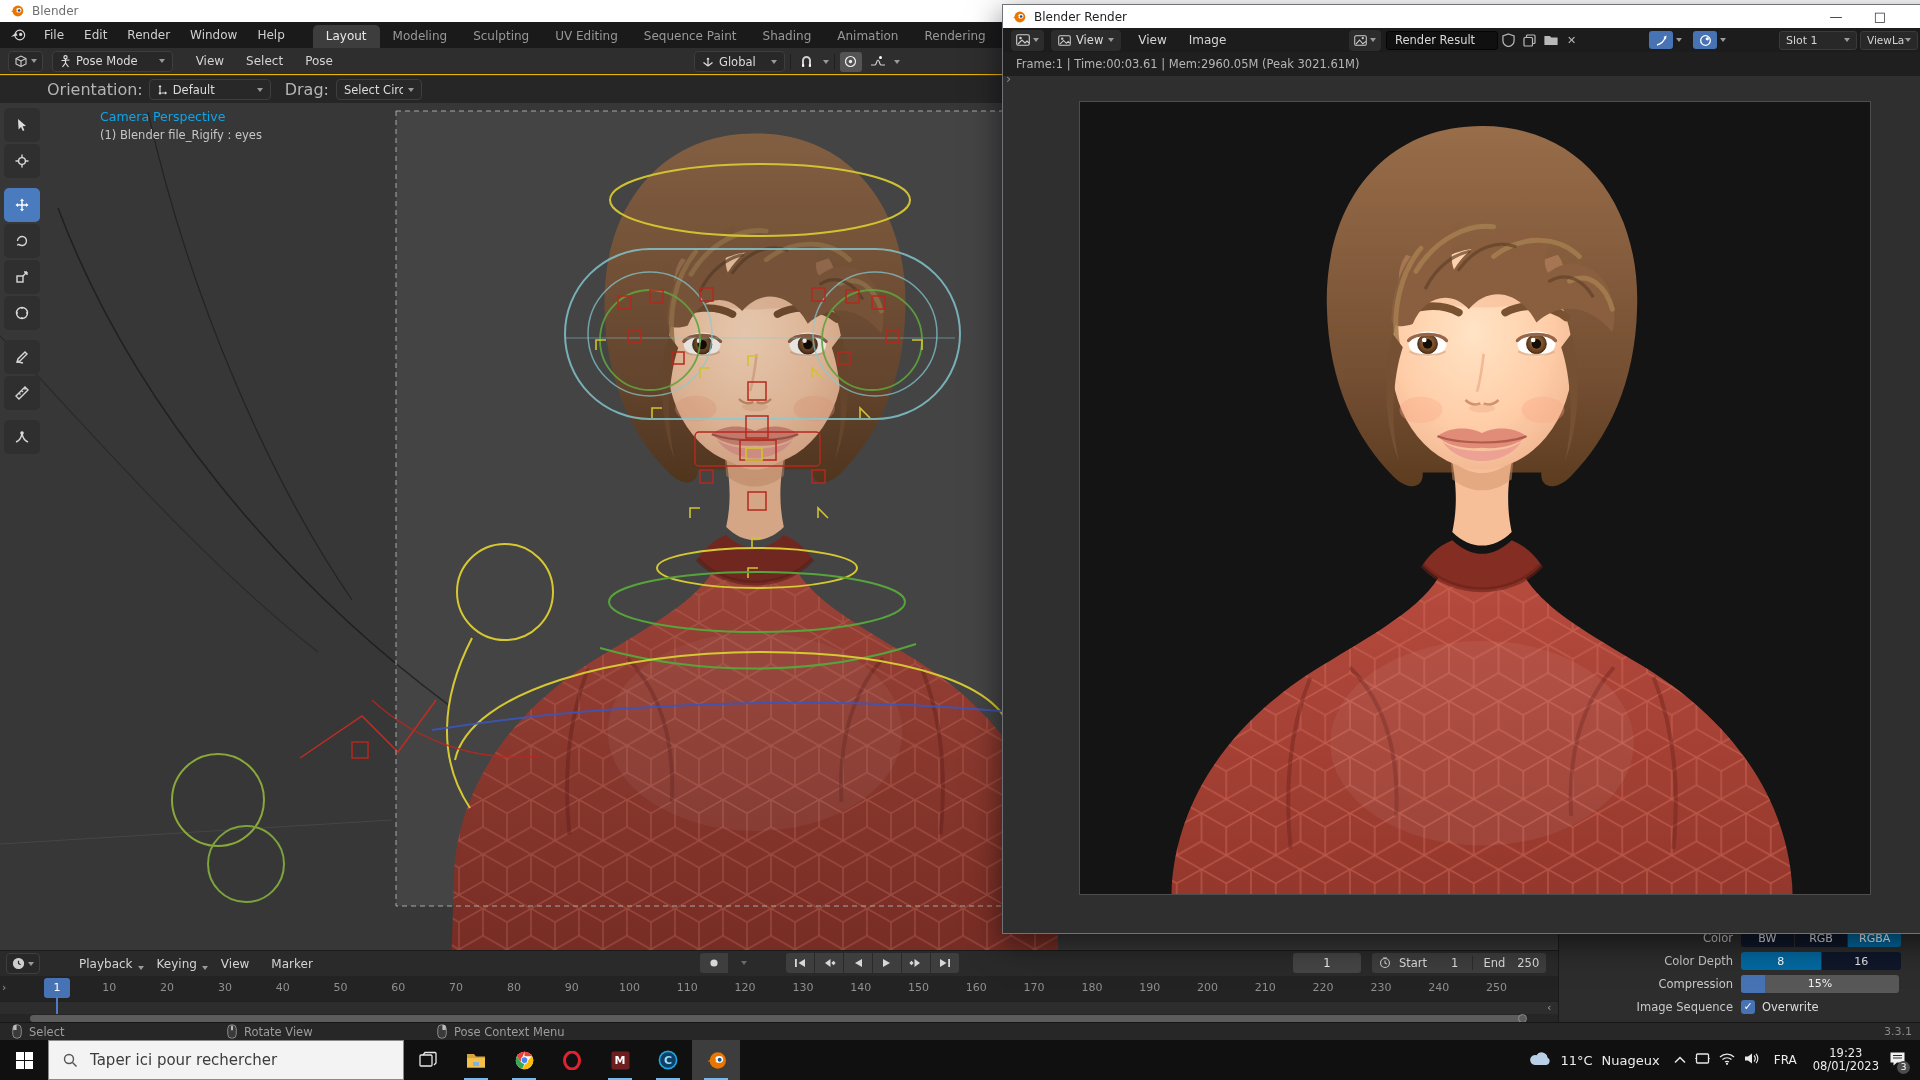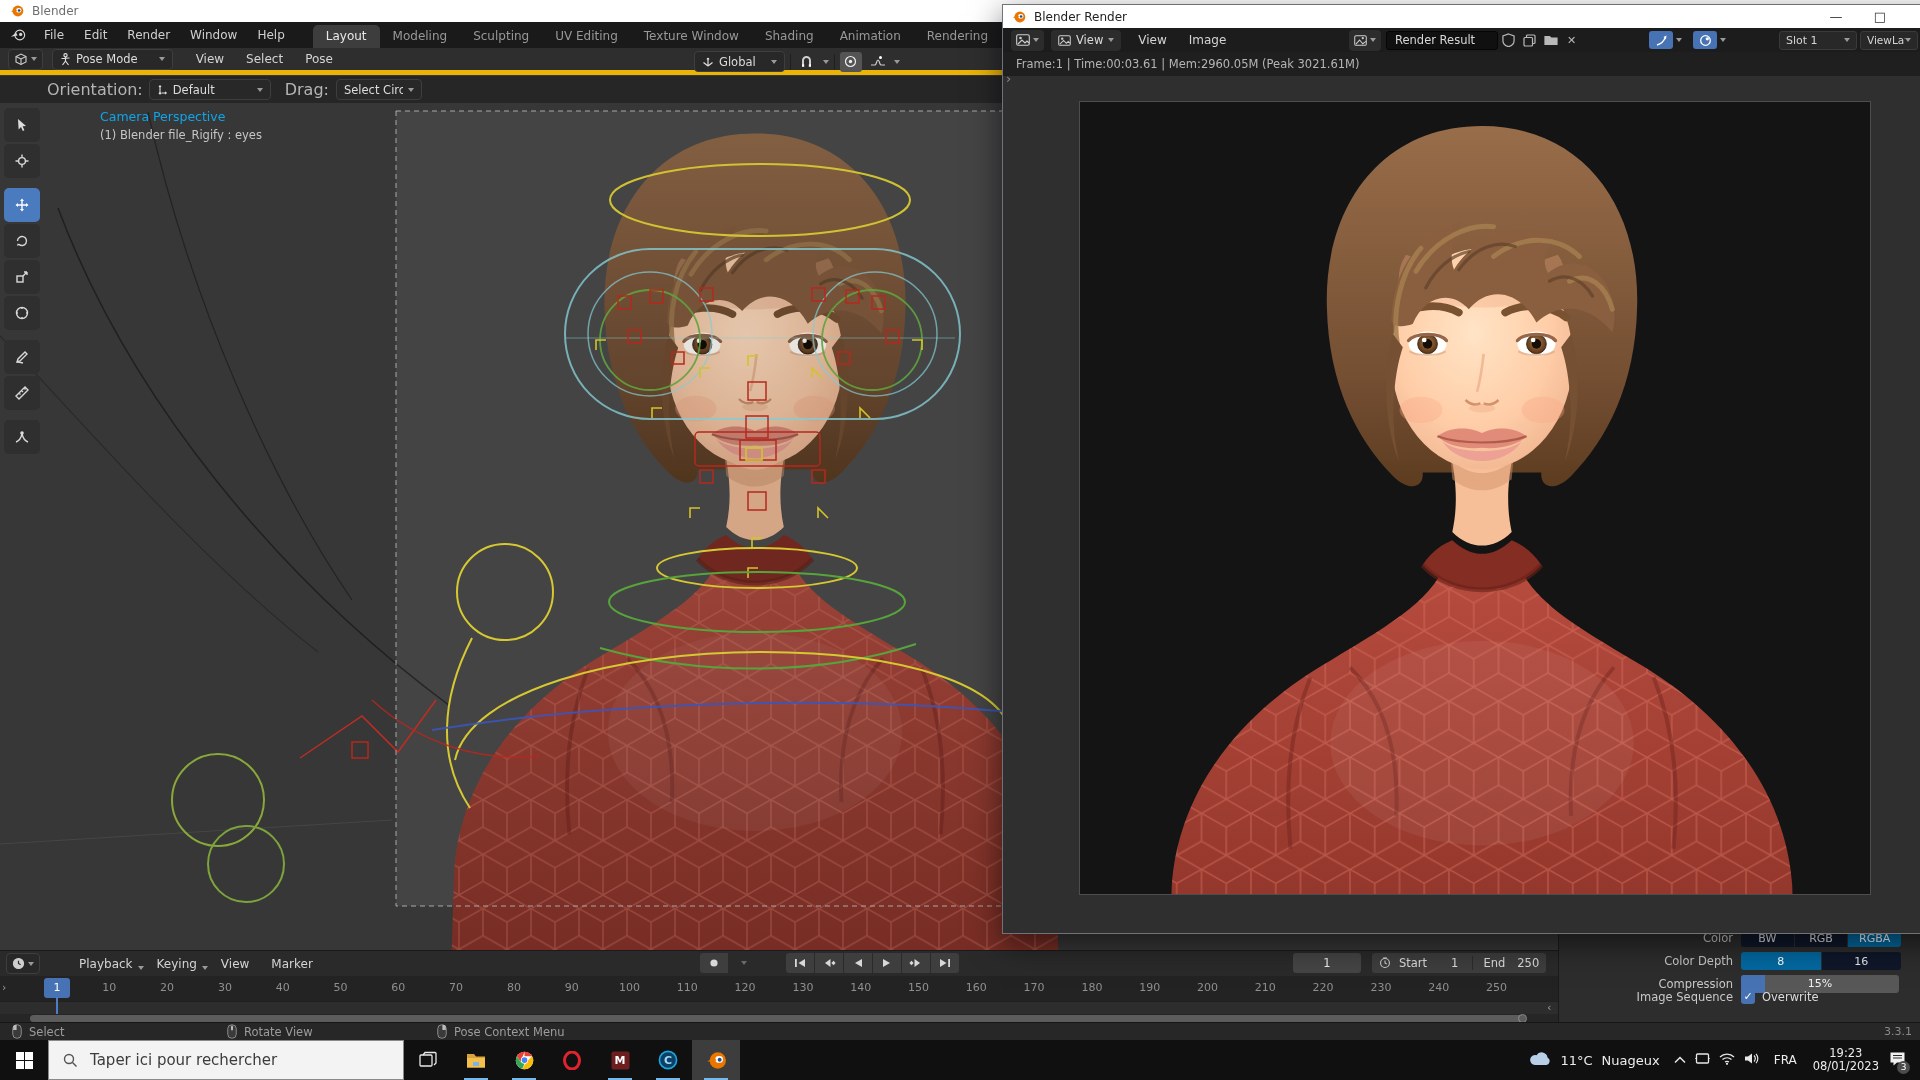--- a/index.html
+++ b/index.html
@@ -13,21 +13,21 @@
 
   
   .menubar{position:absolute;left:0;top:22px;width:1920px;height:26px;background:#1a1a1a;display:flex;align-items:center;z-index:1}
   .menubar .blogo{margin:0 8px 0 10px}
   .menubar-item{color:#cfcfcf;font-size:12px;padding:0 10px;line-height:26px;cursor:default}
   .ws-tabs{display:flex;margin-left:18px;height:26px;align-items:flex-end}
   .ws-tab{color:#989898;font-size:12px;padding:4px 13px 5px;border-radius:5px 5px 0 0;white-space:nowrap}
   .ws-tab.active{background:#3d3d3d;color:#e8e8e8}
 
   
-  .vp-header{position:absolute;left:0;top:48px;width:1920px;height:27px;background:#2e2e2e;display:flex;align-items:center;z-index:1;border-bottom:5px solid #eab308}
+  .vp-header{position:absolute;left:0;top:48px;width:1920px;height:27px;background:#2e2e2e;display:flex;align-items:center;z-index:1;border-bottom:1px solid #eab308}
   .hdr-btn{display:flex;align-items:center;gap:3px;background:#282828;border:1px solid #3e3e3e;border-radius:4px;height:21px;padding:0 5px;margin-left:8px}
   .dd{display:flex;align-items:center;gap:5px;background:#282828;border:1px solid #3e3e3e;border-radius:4px;height:21px;padding:0 7px;color:#dcdcdc;font-size:11.5px;white-space:nowrap}
   .tri{width:0;height:0;border-left:3.5px solid transparent;border-right:3.5px solid transparent;border-top:4px solid #9a9a9a;display:inline-block}
   .hmenu{color:#d4d4d4;font-size:12px;padding:0 11px}
   .vp-right{position:absolute;left:694px;top:3px;display:flex;align-items:center;gap:5px}
   .mini-btn{display:flex;align-items:center;justify-content:center;width:22px;height:20px;border-radius:3px}
   .mini-btn.on{background:#545454}
   .vsep{width:1px;height:16px;background:#1f1f1f}
 
   
@@ -217,21 +217,21 @@
         <span class="menubar-item">Edit</span>
         <span class="menubar-item">Render</span>
         <span class="menubar-item">Window</span>
         <span class="menubar-item">Help</span>
       </nav>
     <div class="ws-tabs" id="ws-tabs">
         <div class="ws-tab active">Layout</div>
         <div class="ws-tab">Modeling</div>
         <div class="ws-tab">Sculpting</div>
         <div class="ws-tab">UV Editing</div>
-        <div class="ws-tab">Texture Window</div>
+        <div class="ws-tab">Sequence Paint</div>
         <div class="ws-tab">Shading</div>
         <div class="ws-tab">Animation</div>
         <div class="ws-tab">Rendering</div>
         <div class="ws-tab">Compositing</div>
         <div class="ws-tab">Geometry Nodes</div>
         <div class="ws-tab">Scripting</div>
       </div>
   </div>
 
   <div class="vp-header">
@@ -583,21 +583,21 @@
     </div>
     <div class="op-row" style="top:40px">
       <span class="op-label">Compression</span>
       <div class="op-ctrl">
         <div class="slider">
           <div class="fill" id="comp-fill" style="width: 15%;"></div>
           <span>15%</span>
         </div>
       </div>
     </div>
-    <div class="op-row" style="top:53px">
+    <div class="op-row" style="top:63px">
       <span class="op-label">Image Sequence</span>
       <div class="op-ctrl" style="align-items:center">
         <div class="chk" id="overwrite-chk">✓</div>
         <span class="chk-label">Overwrite</span>
       </div>
     </div>
   </div>
 
   <div class="statusbar" id="statusbar">
     <span class="sb-version">3.3.1</span>

